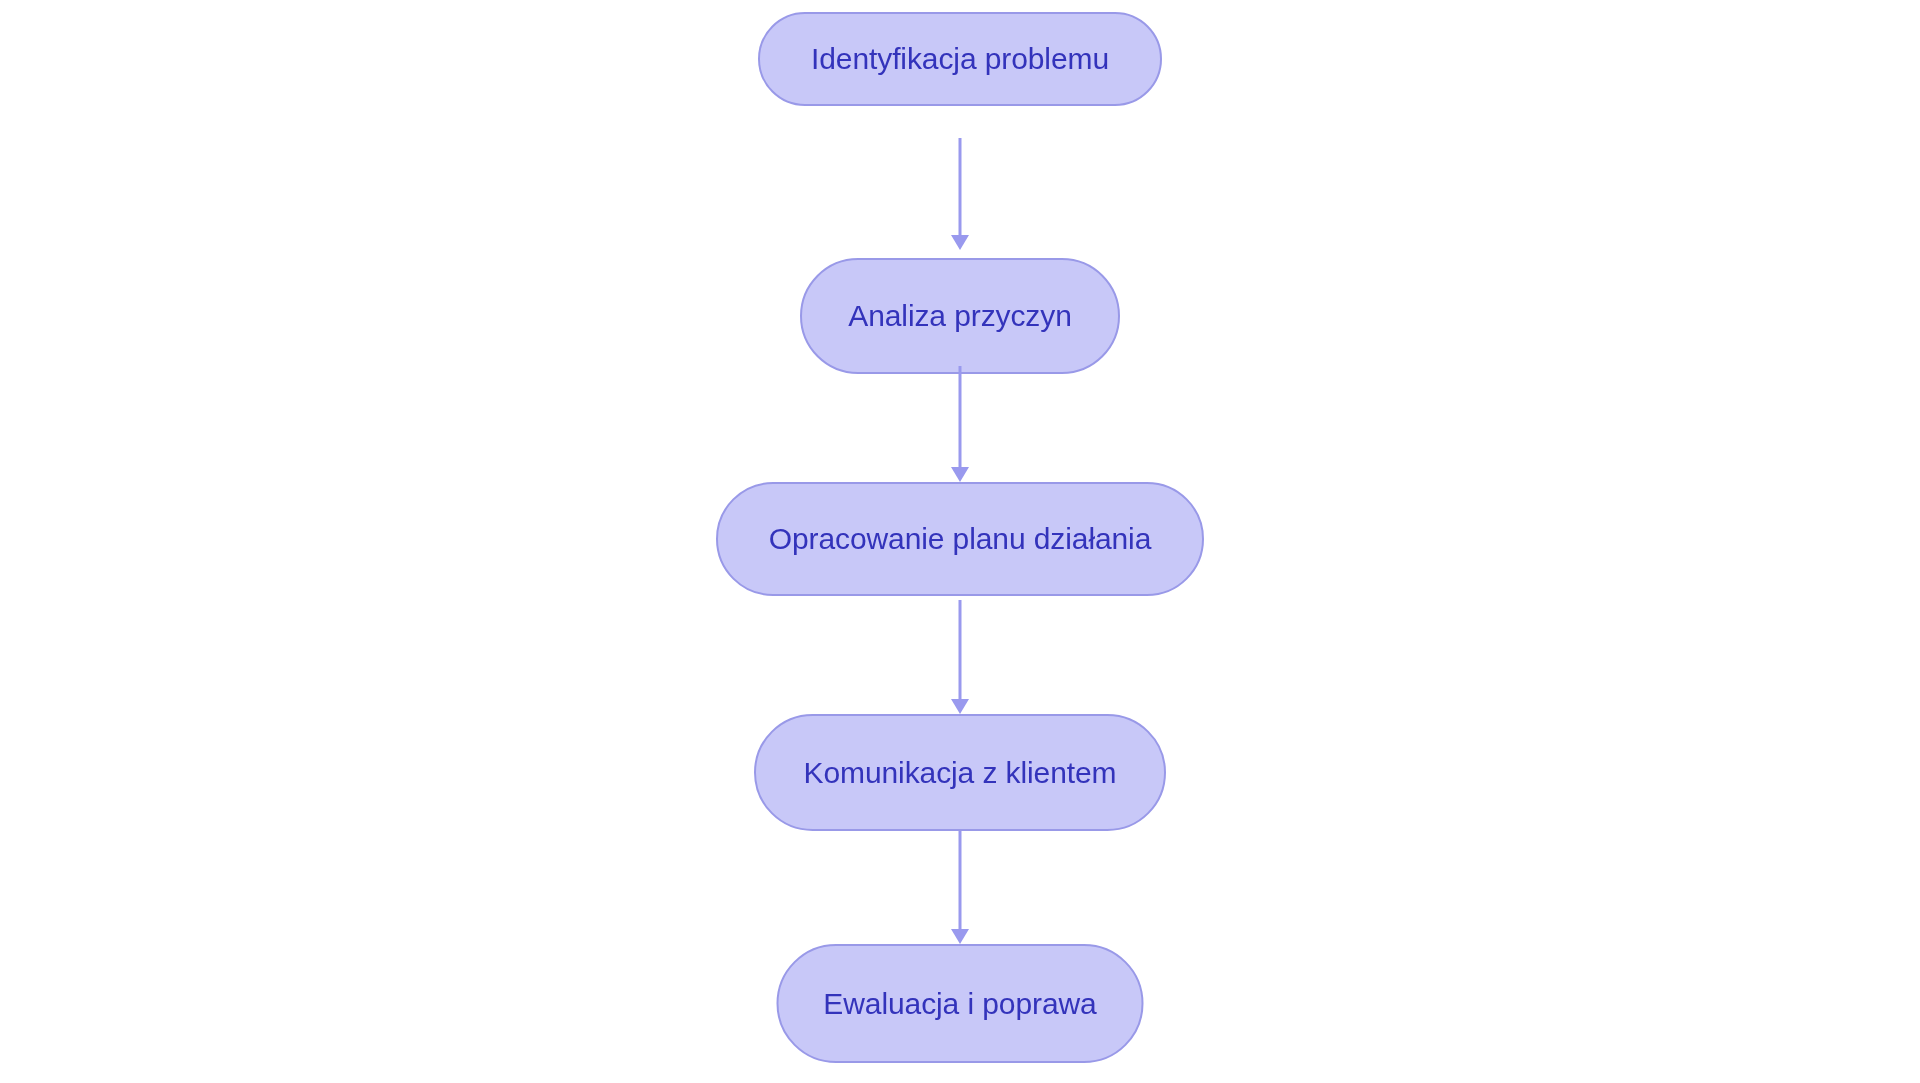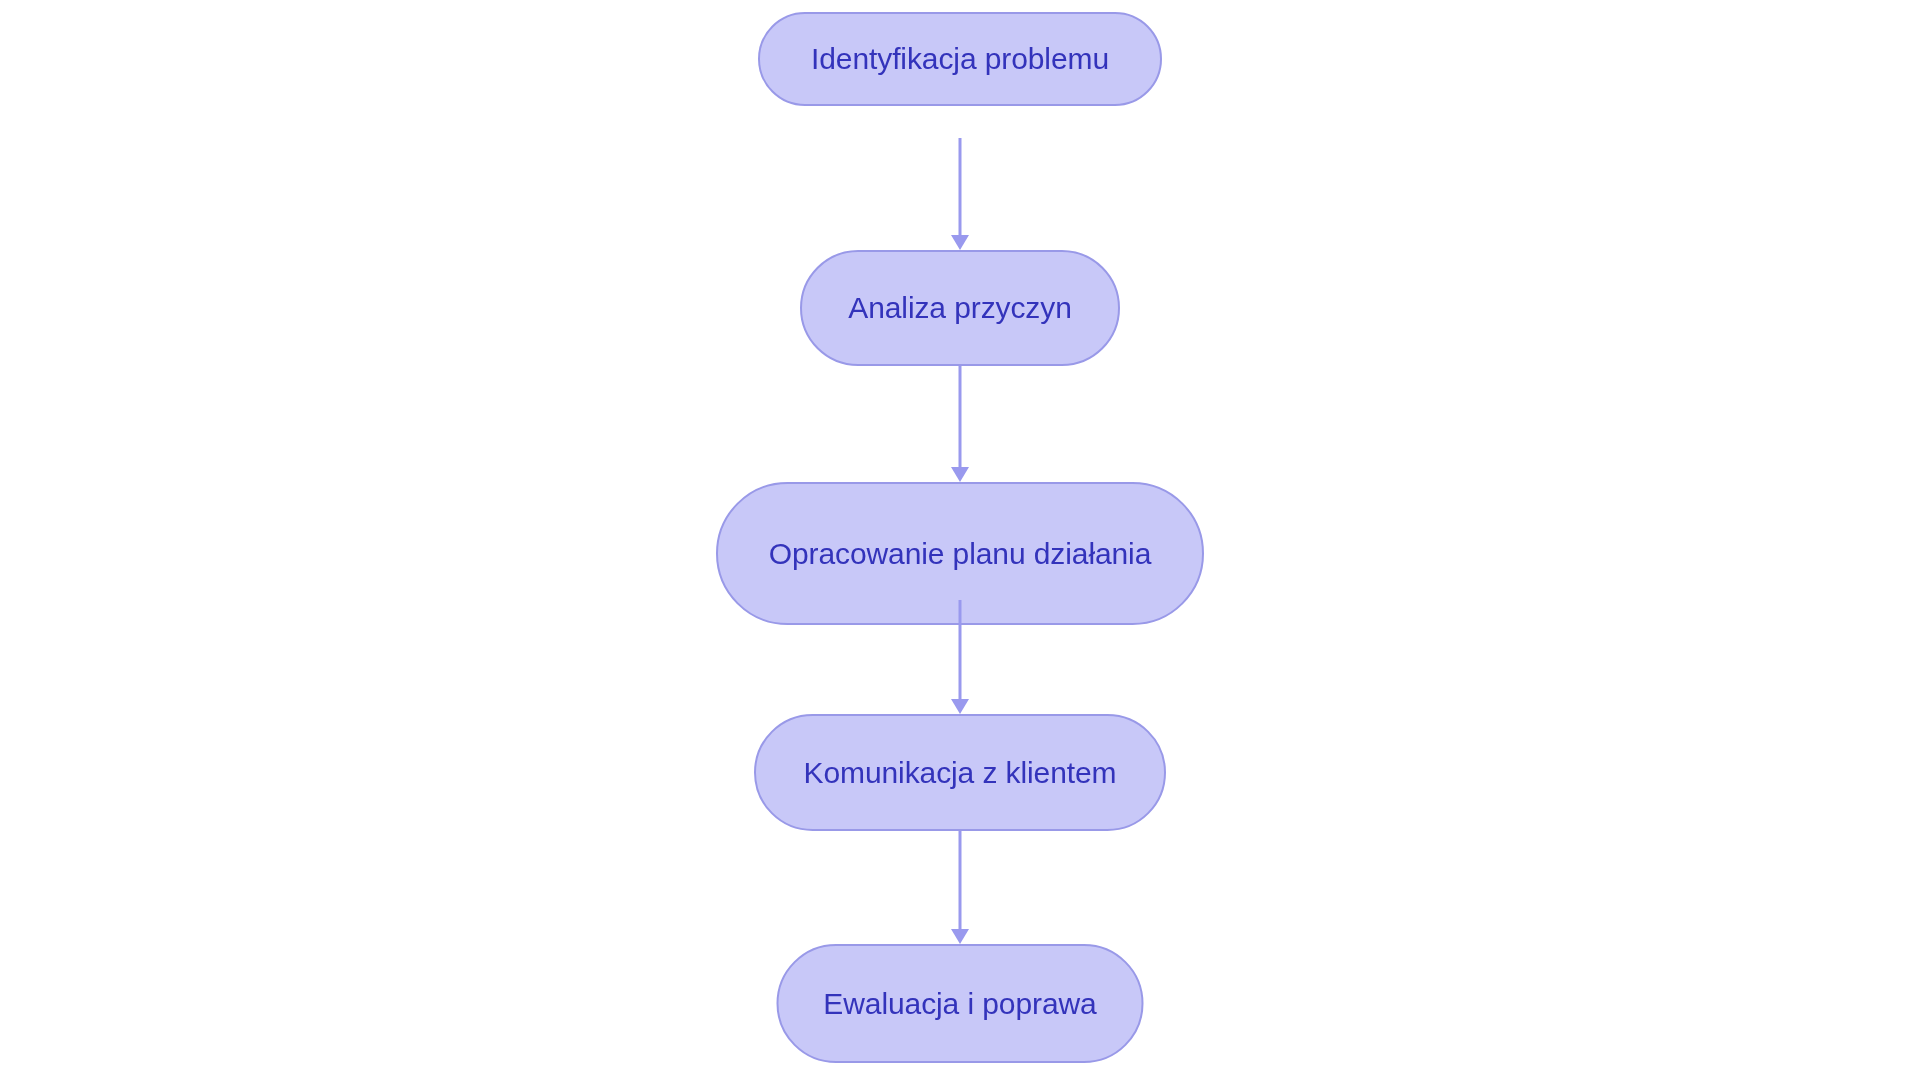--- a/index.html
+++ b/index.html
@@ -39,22 +39,22 @@
     font-family: "Liberation Sans", sans-serif;
     font-size: 30px;
     font-weight: 400;
     letter-spacing: -0.1px;
     white-space: nowrap;
     line-height: 1;
     user-select: none;
   }
 
   #node-1 { top: 12px;  width: 404px; height: 94px; }
-  #node-2 { top: 250px; width: 320px; height: 116px; }
-  #node-3 { top: 482px; width: 488px; height: 143px; }
+  #node-2 { top: 258px; width: 320px; height: 116px; }
+  #node-3 { top: 482px; width: 488px; height: 114px; }
   #node-4 { top: 714px; width: 412px; height: 117px; text-align: center; }
   #node-5 { top: 944px; width: 367px; height: 119px; text-align: right; }
 
   
   .connector {
     position: absolute;
     left: 960px;
     transform: translateX(-50%);
     width: 20px;
   }

